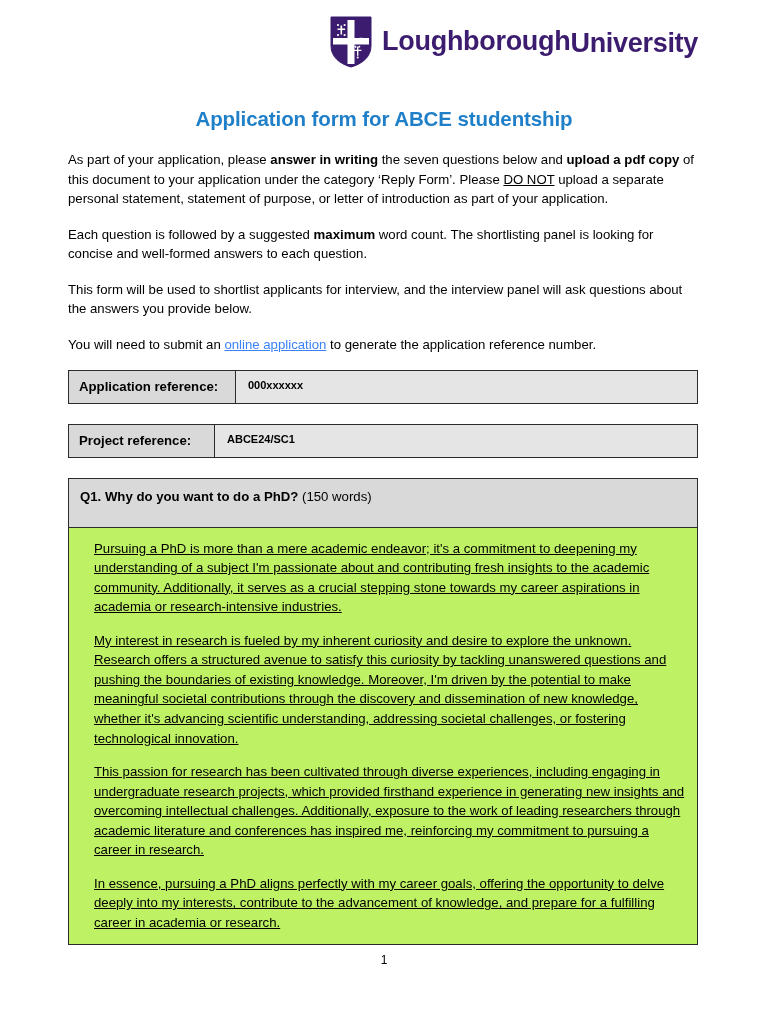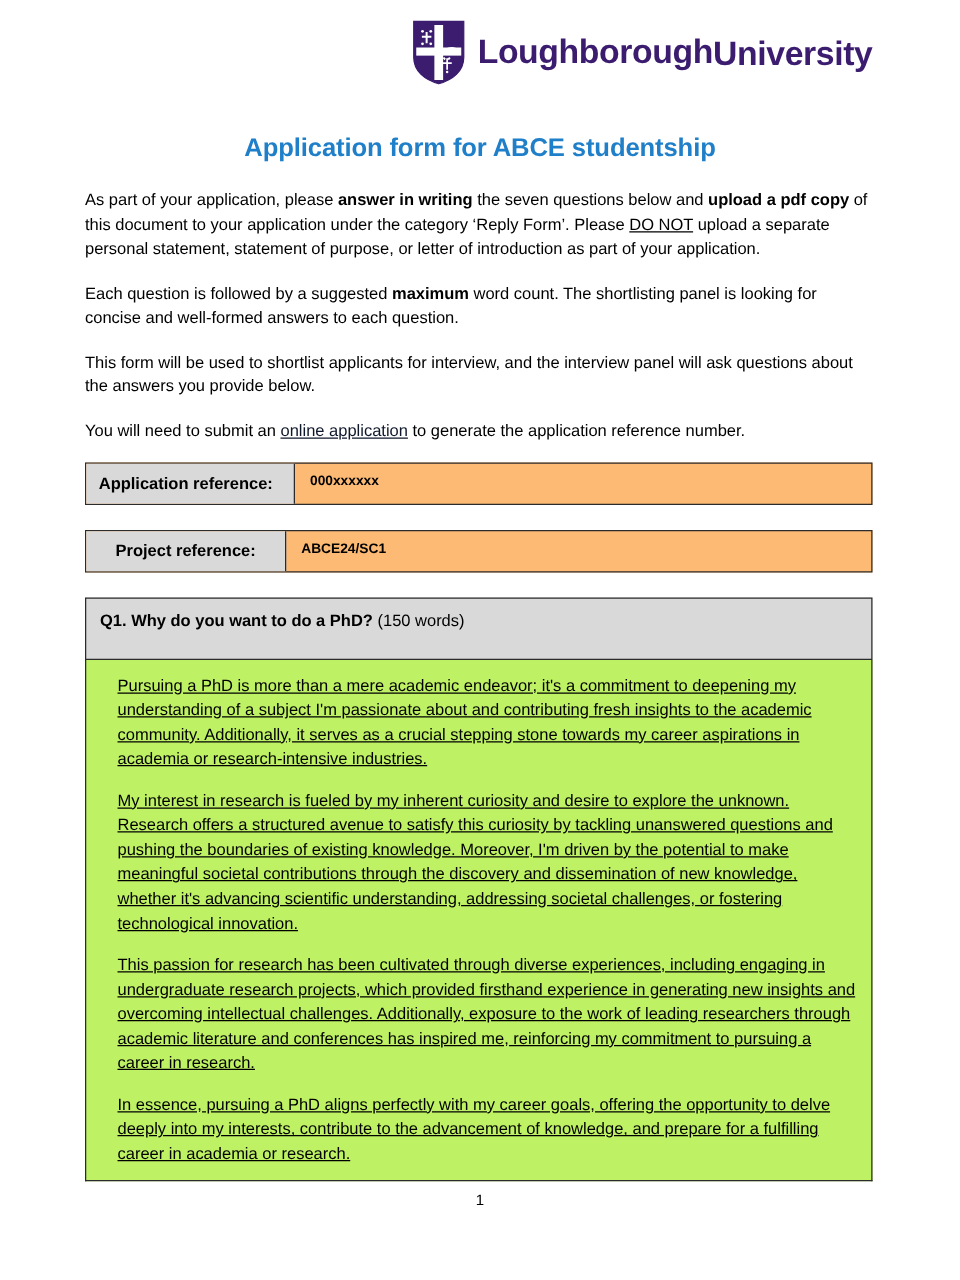--- a/index.html
+++ b/index.html
@@ -74,42 +74,42 @@
   p.para {
     margin: 4px 0 16px 0;
     font-size: 13.2px;
     line-height: 1.48;
     color: #000;
     text-align: left;
   }
   b { font-weight: bold; }
   .u { text-decoration: underline; }
   a.link {
-    color: #0f172a;
+    color: #3b82f6;
     text-decoration: underline;
   }
 
   
   .ref-table {
     border: 1.2px solid #2b2b2b;
     display: flex;
     margin-bottom: 20px;
-    background: #fdba74;
+    background: #e5e5e5;
     box-sizing: border-box;
   }
   .ref-label {
     background: #D9D9D9;
     border-right: 1.2px solid #2b2b2b;
     font-weight: bold;
     font-size: 13.2px;
     padding: 8px 10px 9px 10px;
     box-sizing: border-box;
   }
   .ref-label.w1 { width: 167px; }
-  .ref-label.w2 { width: 160px; text-align: center; }
+  .ref-label.w2 { width: 146px; }
   .ref-value {
     font-weight: bold;
     font-size: 11px;
     padding: 8px 10px 9px 12px;
     flex: 1;
   }
 
   
   .q-header {
     border: 1.2px solid #2b2b2b;

